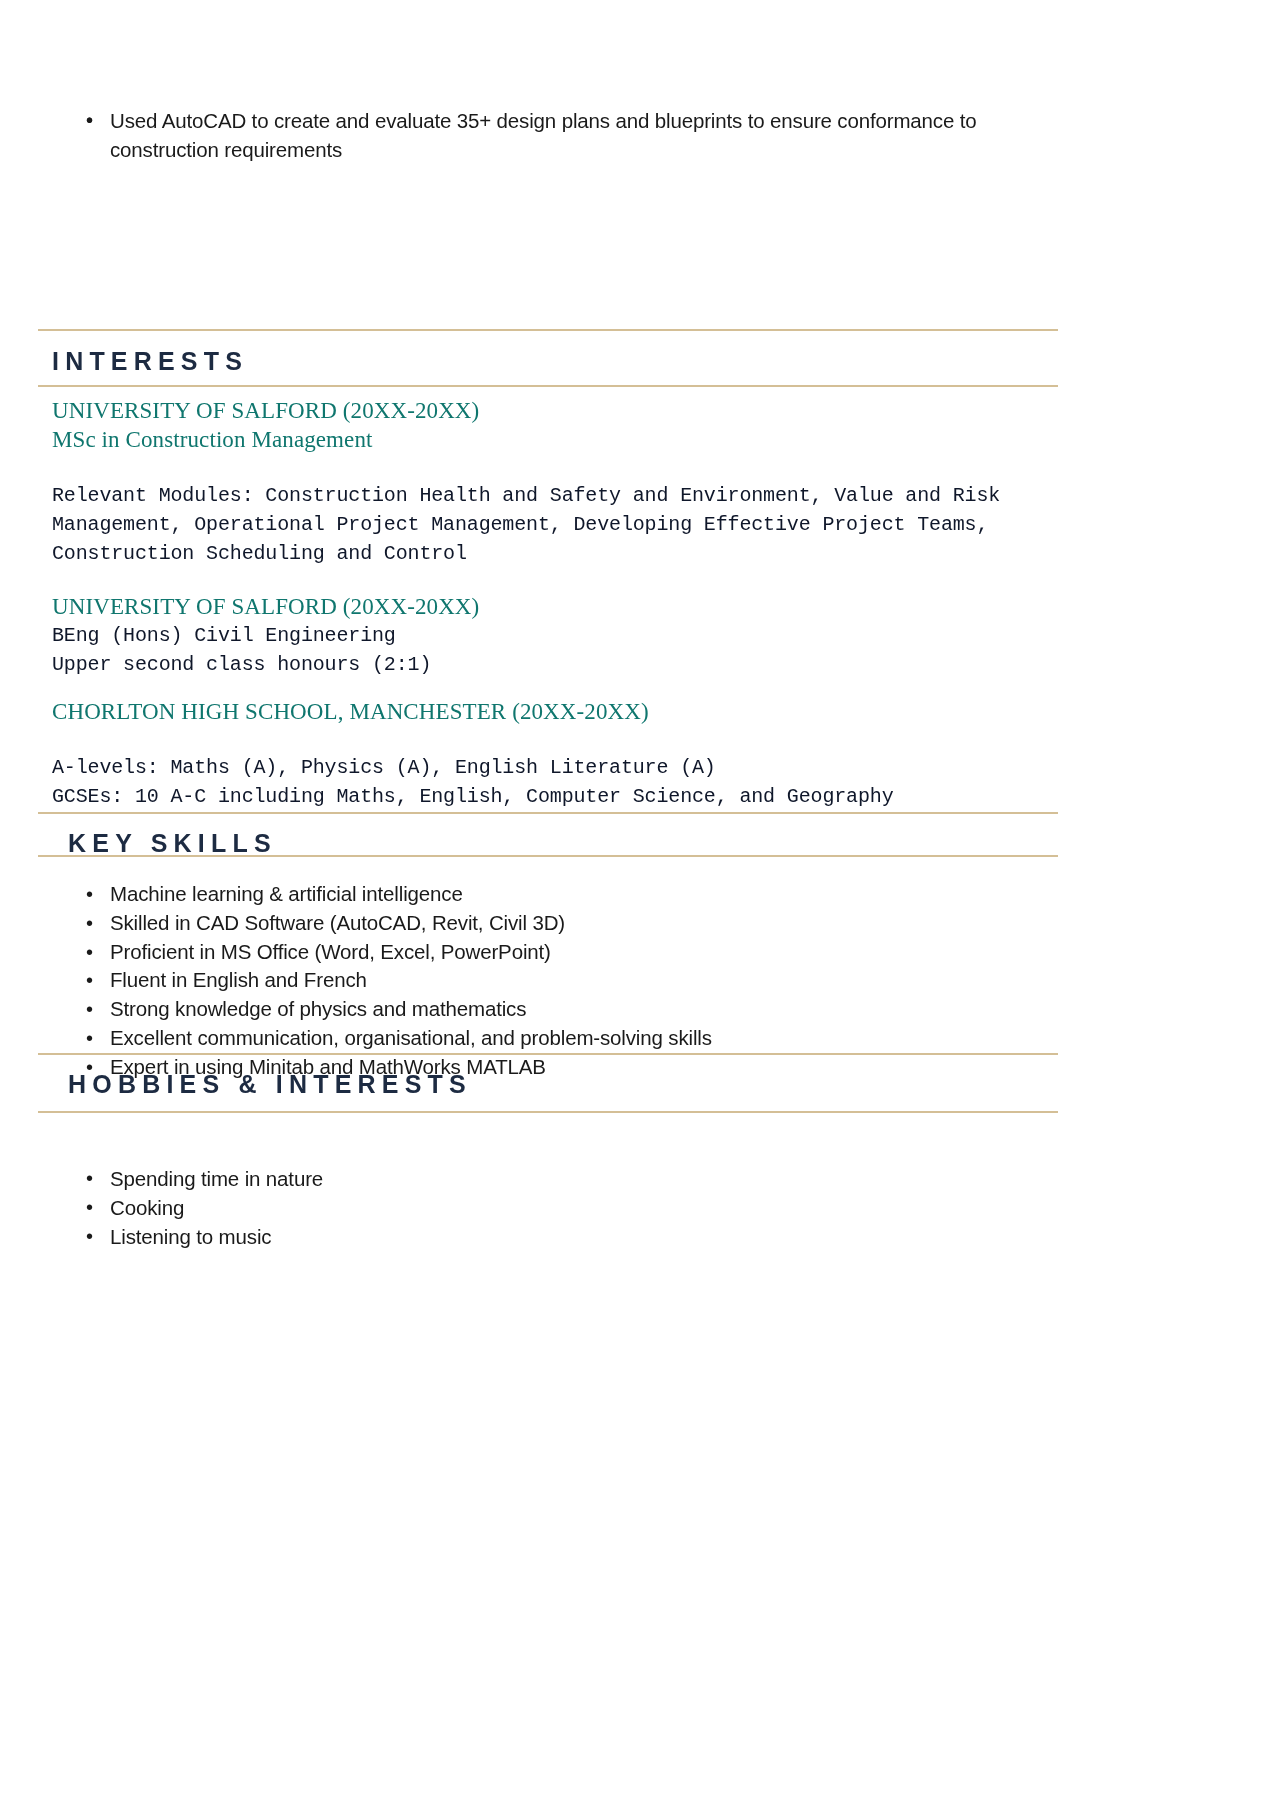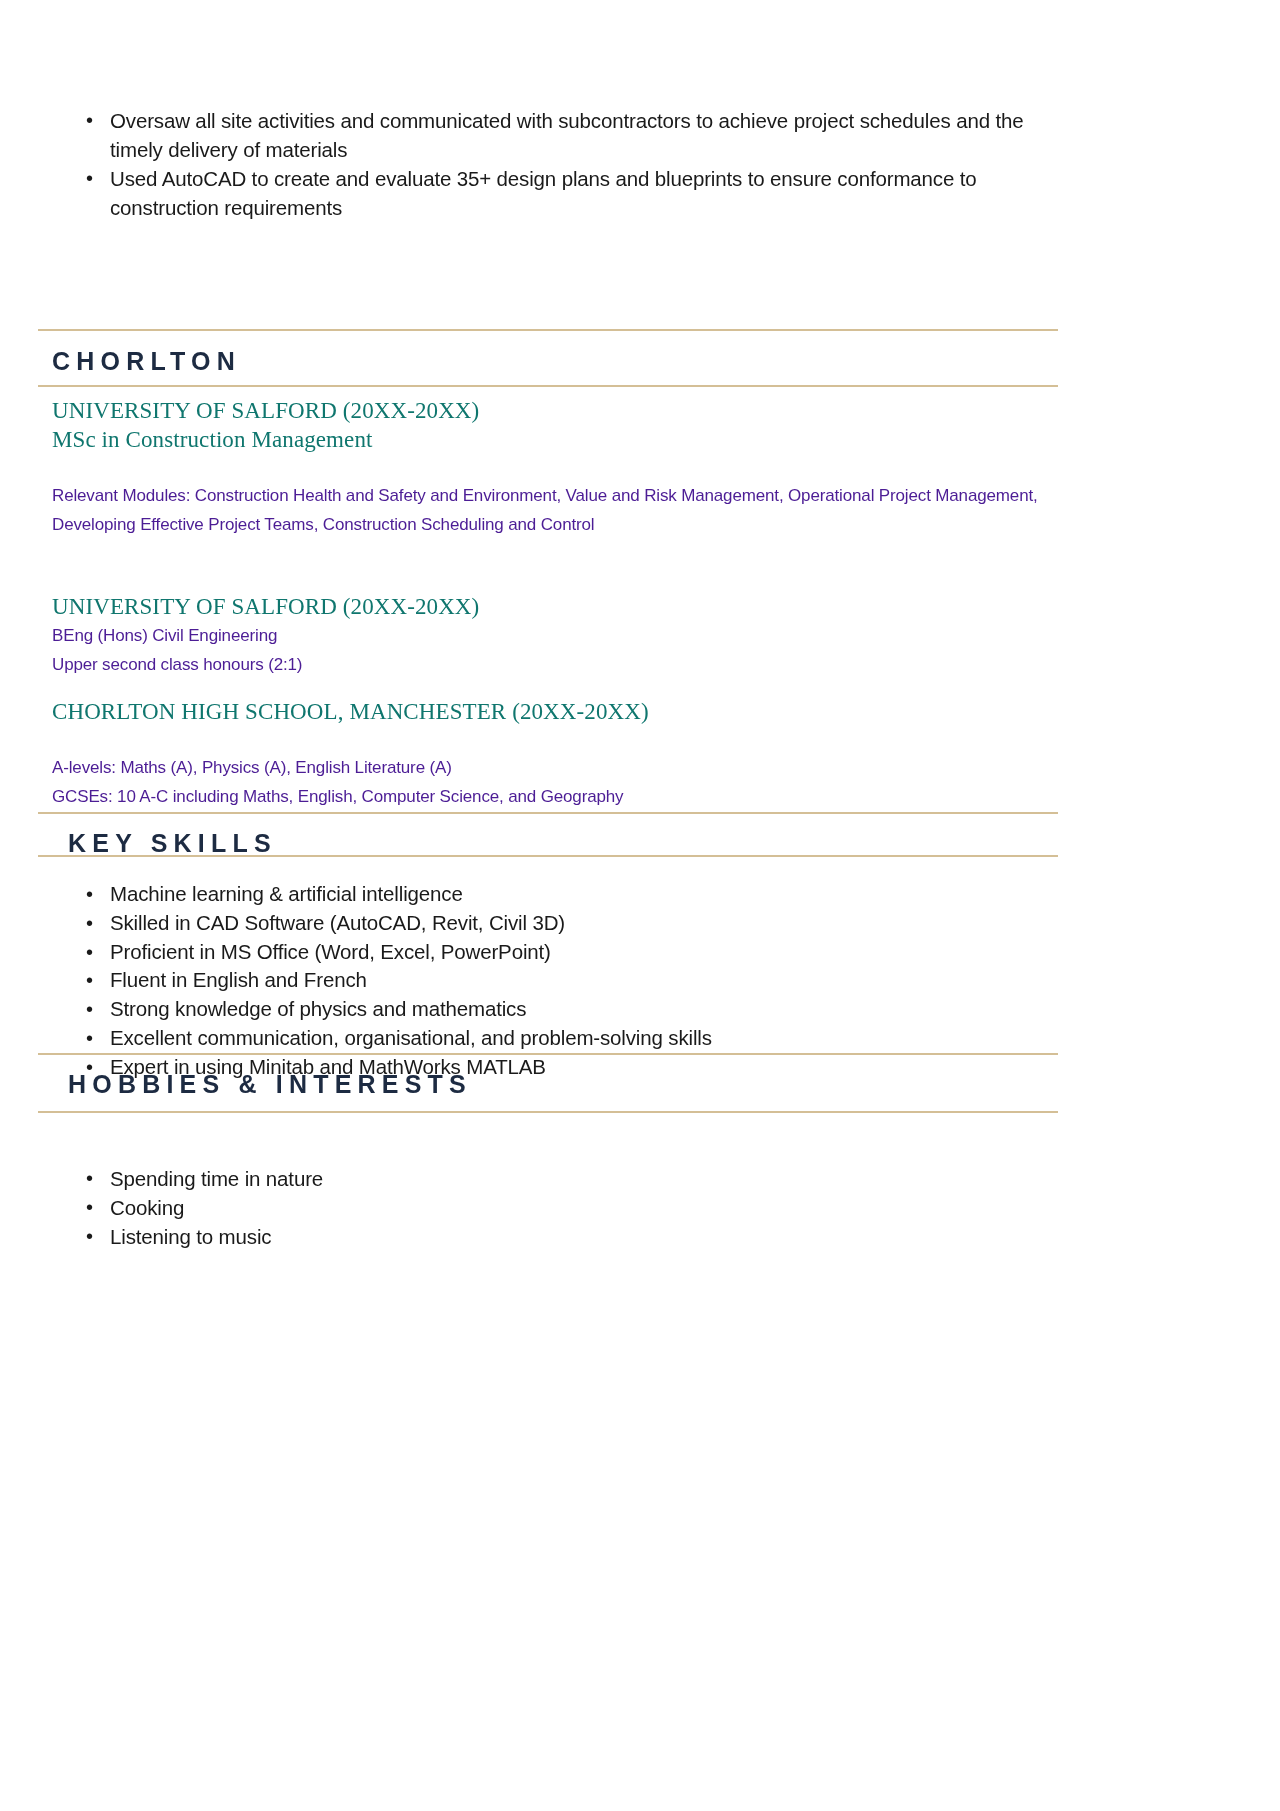--- a/index.html
+++ b/index.html
@@ -15,24 +15,24 @@
     position: relative;
     width: 1280px;
     height: 1811px;
     background: #ffffff;
     overflow: hidden;
     box-sizing: border-box;
   }
 
   
   .body-text {
-    font-family: Liberation Sans, sans-serif;
-    font-size: 17px;
+    font-family: Liberation Mono, monospace;
+    font-size: 20px;
     line-height: 29px;
-    color: #4c1d95;
+    color: #0f172a;
     letter-spacing: -0.15px;
   }
   .serif-title {
     font-family: "Liberation Serif", serif;
     font-size: 23px;
     line-height: 29px;
     color: #0f766e;
     letter-spacing: 0.1px;
   }
 
@@ -128,30 +128,29 @@
   .hobbies-list > li .dot { left: 36px; }
 </style>
 </head>
 <body>
 
 <div class="page">
 
   <ul class="bullets exp-list">
     <li>
       <span class="dot">•</span>
-      <span>Oversaw all site activities and communicated with subcontractors to achieve project schedules and the timely delivery of materials</span>
     </li>
     <li>
       <span class="dot">•</span>
       <span>Used AutoCAD to create and evaluate 35+ design plans and blueprints to ensure conformance to construction requirements</span>
     </li>
   </ul>
 
   <div class="section-head" id="edu-head">
-    <h2>CHORLTON</h2>
+    <h2>INTERESTS</h2>
   </div>
 
   <div class="edu-block" id="edu-1">
     <span class="serif-title line">UNIVERSITY OF SALFORD (20XX-20XX)</span>
     <span class="serif-title line">MSc in Construction Management</span>
     <div class="gap"></div>
     <span class="body-text line">Relevant Modules: Construction Health and Safety and Environment, Value and Risk Management, Operational Project Management, Developing Effective Project Teams, Construction Scheduling and Control</span>
   </div>
 
   <div class="edu-block" id="edu-2">

